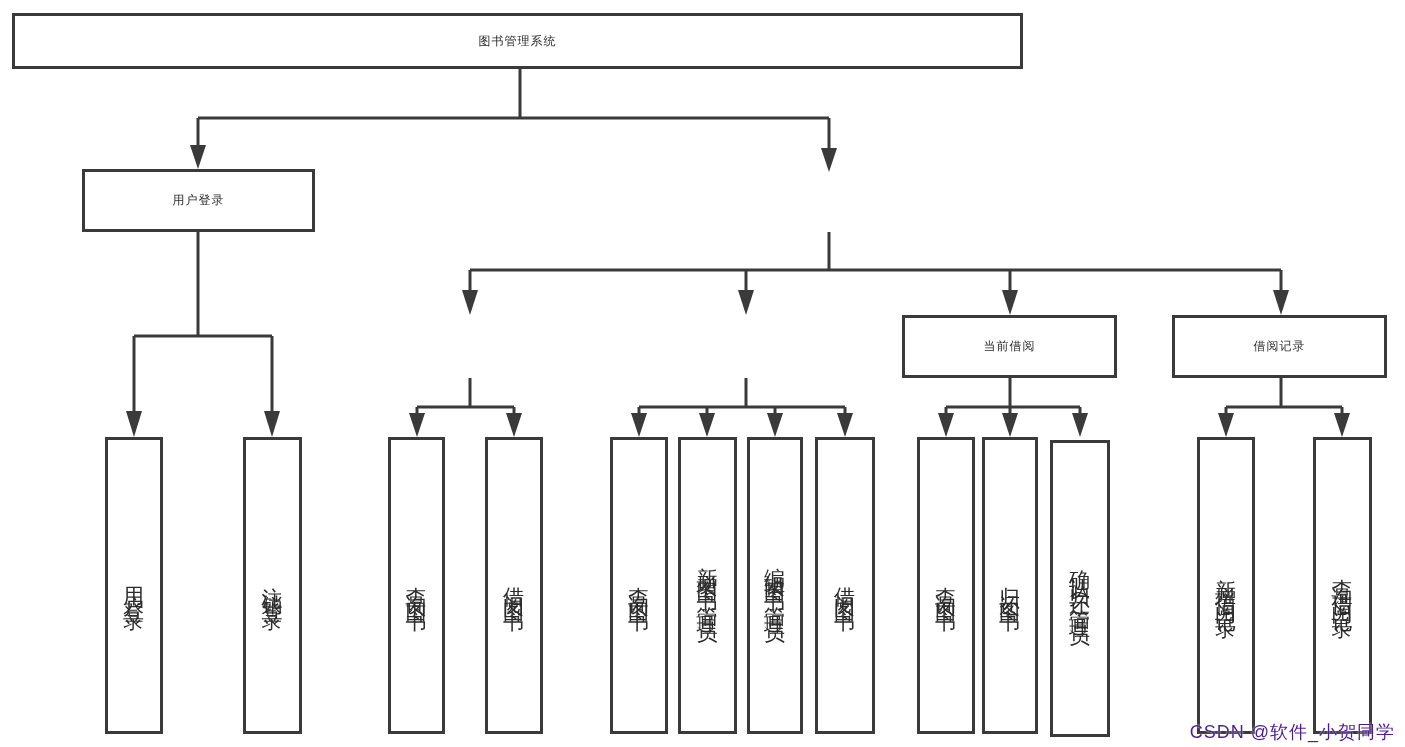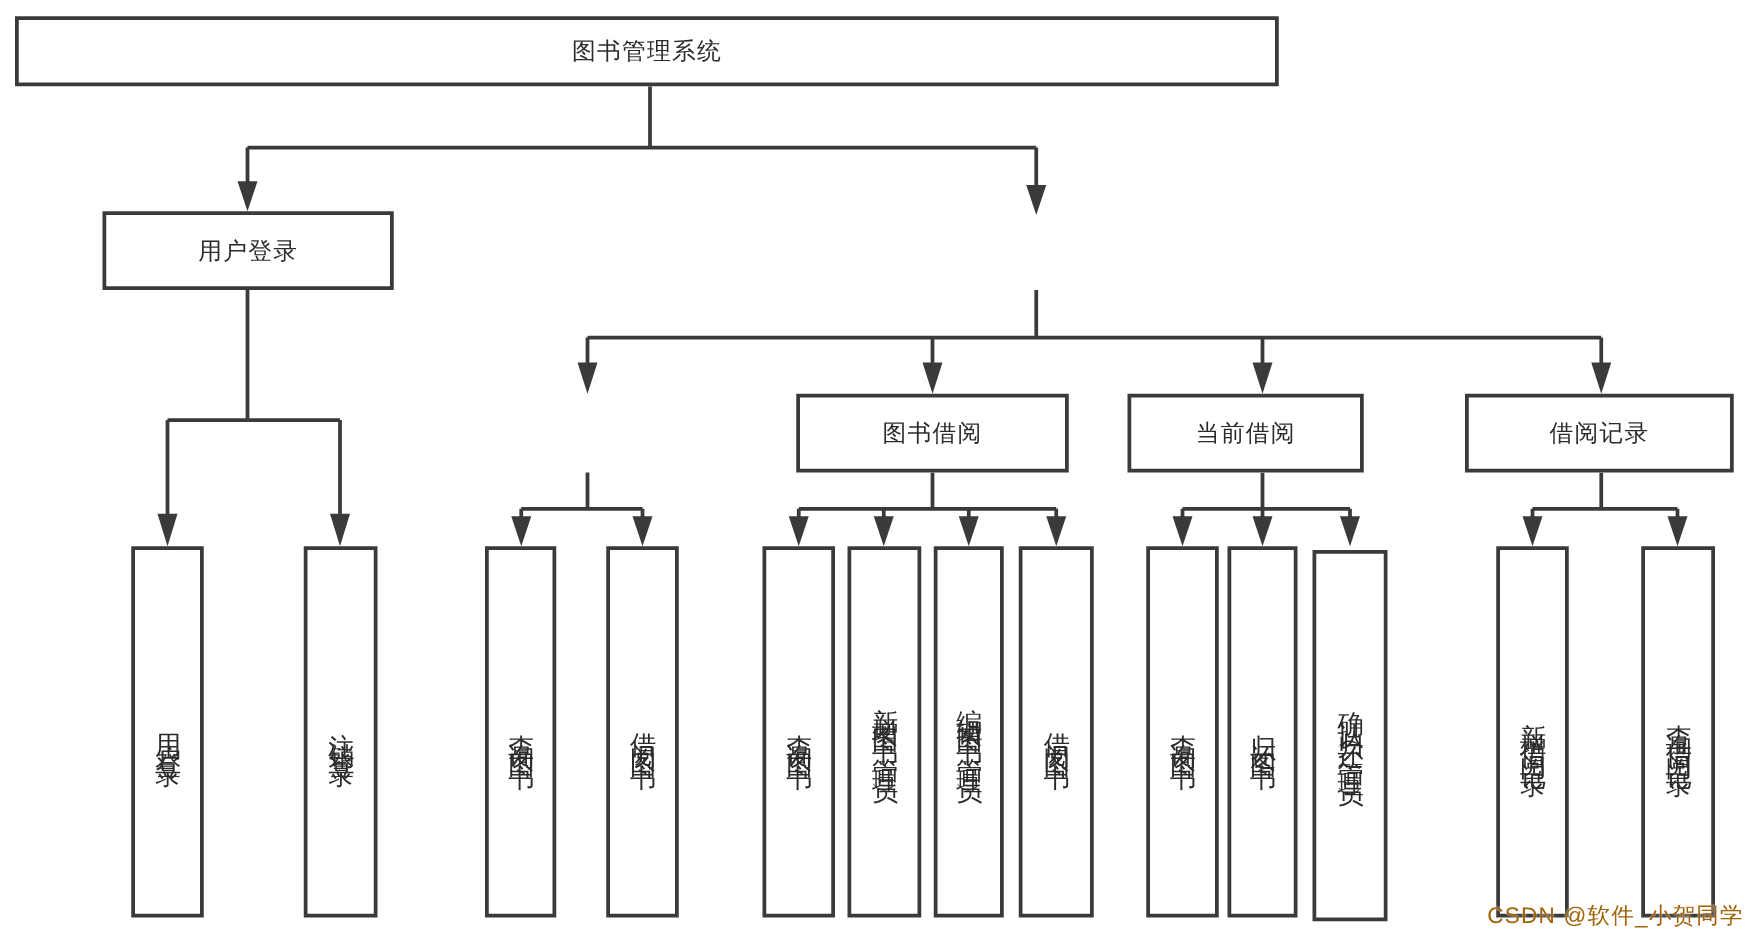--- a/index.html
+++ b/index.html
@@ -11,29 +11,29 @@
   }
   #canvas { position:absolute; left:0; top:0; width:1405px; height:747px; }
   svg.connectors { position:absolute; left:0; top:0; z-index:1; }
   .box {
     position:absolute; box-sizing:border-box;
     background:#ffffff; border:3px solid #3a3a3a;
     display:flex; align-items:center; justify-content:center;
     z-index:2;
   }
   .box.h span {
-    font-size:19px; letter-spacing:1px; white-space:nowrap;
+    font-size:12px; letter-spacing:1px; white-space:nowrap;
   }
   .box.v span {
     writing-mode:vertical-rl; text-orientation:upright;
     font-size:21px; letter-spacing:8px; line-height:1;
   }
   .watermark {
     position:absolute; right:10px; bottom:3px; z-index:3;
-    font-size:18px; color:#a16207; letter-spacing:1px;
+    font-size:18px; color:#4c1d95; letter-spacing:1px;
     text-shadow:0 0 2px #ffffff; white-space:nowrap;
   }
 </style>
 </head>
 <body>
 
 <div id="canvas">
 
   <svg class="connectors" width="1405" height="747" viewBox="0 0 1405 747" stroke="#3a3a3a" stroke-width="3" fill="#3a3a3a">
 
@@ -72,24 +72,21 @@
   </svg>
 
   <div class="box h" style="left:12px;top:13px;width:1011px;height:56px">
     <span>图书管理系统</span>
   </div>
 
   <div class="box h" style="left:82px;top:169px;width:233px;height:63px">
     <span>用户登录</span>
   </div>
 
-  <div class="box h" style="left:637px;top:315px;width:218px;height:63px">
-    <span>图书借阅</span>
-  </div>
-  <div class="box h" style="left:902px;top:315px;width:189px;height:63px">
+  <div class="box h" style="left:902px;top:315px;width:215px;height:63px">
     <span>当前借阅</span>
   </div>
   <div class="box h" style="left:1172px;top:315px;width:215px;height:63px">
     <span>借阅记录</span>
   </div>
 
   <div class="box v" style="left:105px;top:437px;width:58px;height:297px">
     <span>用户登录</span>
   </div>
   <div class="box v" style="left:243px;top:437px;width:59px;height:297px">

